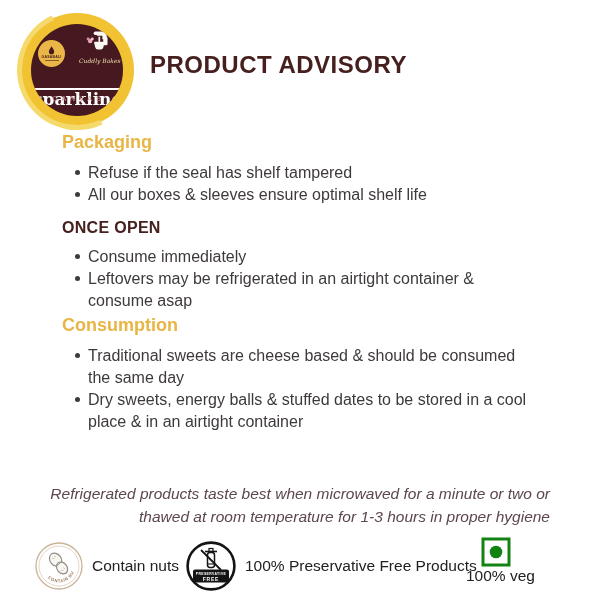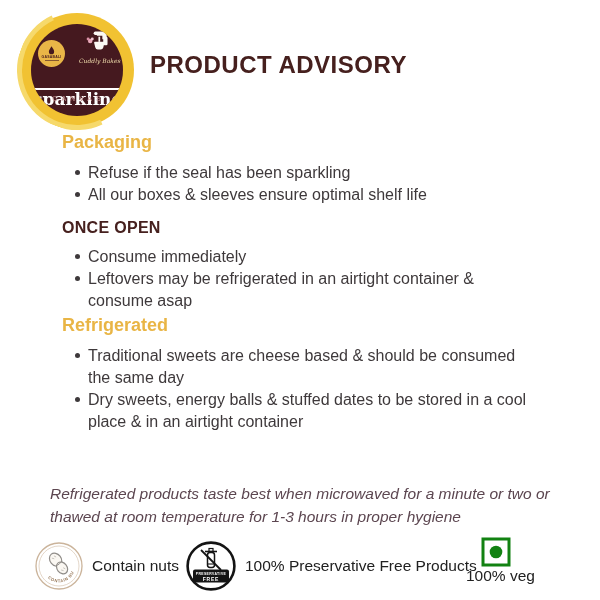--- a/index.html
+++ b/index.html
@@ -69,21 +69,21 @@
   }
   .bullet::before{
     content:""; position:absolute; left:13px; top:8px; width:5px; height:5px;
     border-radius:50%; background:#3E393B;
   }
   .mt1 { margin-top:13px; }
   .mt2 { margin-top:3px; }
 
   
   .note {
-    position:absolute; left:50px; right:50px; top:482px; text-align:left;
+    position:absolute; left:50px; right:50px; top:482px; text-align:right;
     font-style:italic; font-size:15.5px; line-height:23px; color:#5C4650;
   }
 
   
   .footer { position:absolute; left:0; top:537px; width:600px; height:58px; }
   .f-item { position:absolute; display:flex; align-items:center; height:58px; }
   .f-item .lbl { font-size:15.5px; color:#212121; margin-left:8px; white-space:nowrap; }
   .f-nut  { left:34px; }
   .f-pres { left:185px; }
   .f-veg  { left:458px;flex-direction:column; }
@@ -122,31 +122,31 @@
       <div class="logo-canvas">CANVAS</div>
     </div>
   </div>
 
   <div class="title">PRODUCT ADVISORY</div>
 
   <div class="content">
 
     <div class="h-gold">Packaging</div>
     <div class="bullets">
-      <div class="bullet">Refuse if the seal has been sparkling</div>
+      <div class="bullet">Refuse if the seal has shelf tampered</div>
       <div class="bullet">All our boxes &amp; sleeves ensure optimal shelf life</div>
     </div>
 
     <div class="h-dark mt1">ONCE OPEN</div>
     <div class="bullets">
       <div class="bullet">Consume immediately</div>
       <div class="bullet">Leftovers may be refrigerated in an airtight container &amp; consume asap</div>
     </div>
 
-    <div class="h-gold mt2">Refrigerated</div>
+    <div class="h-gold mt2">Consumption</div>
     <div class="bullets">
       <div class="bullet">Traditional sweets are cheese based &amp; should be consumed the same day</div>
       <div class="bullet">Dry sweets, energy balls &amp; stuffed dates to be stored in a cool place &amp; in an airtight container</div>
     </div>
 
   </div>
 
   <div class="note">Refrigerated products taste best when microwaved for a minute or two or thawed at room temperature for 1-3 hours in proper hygiene</div>
 
   <div class="footer">

